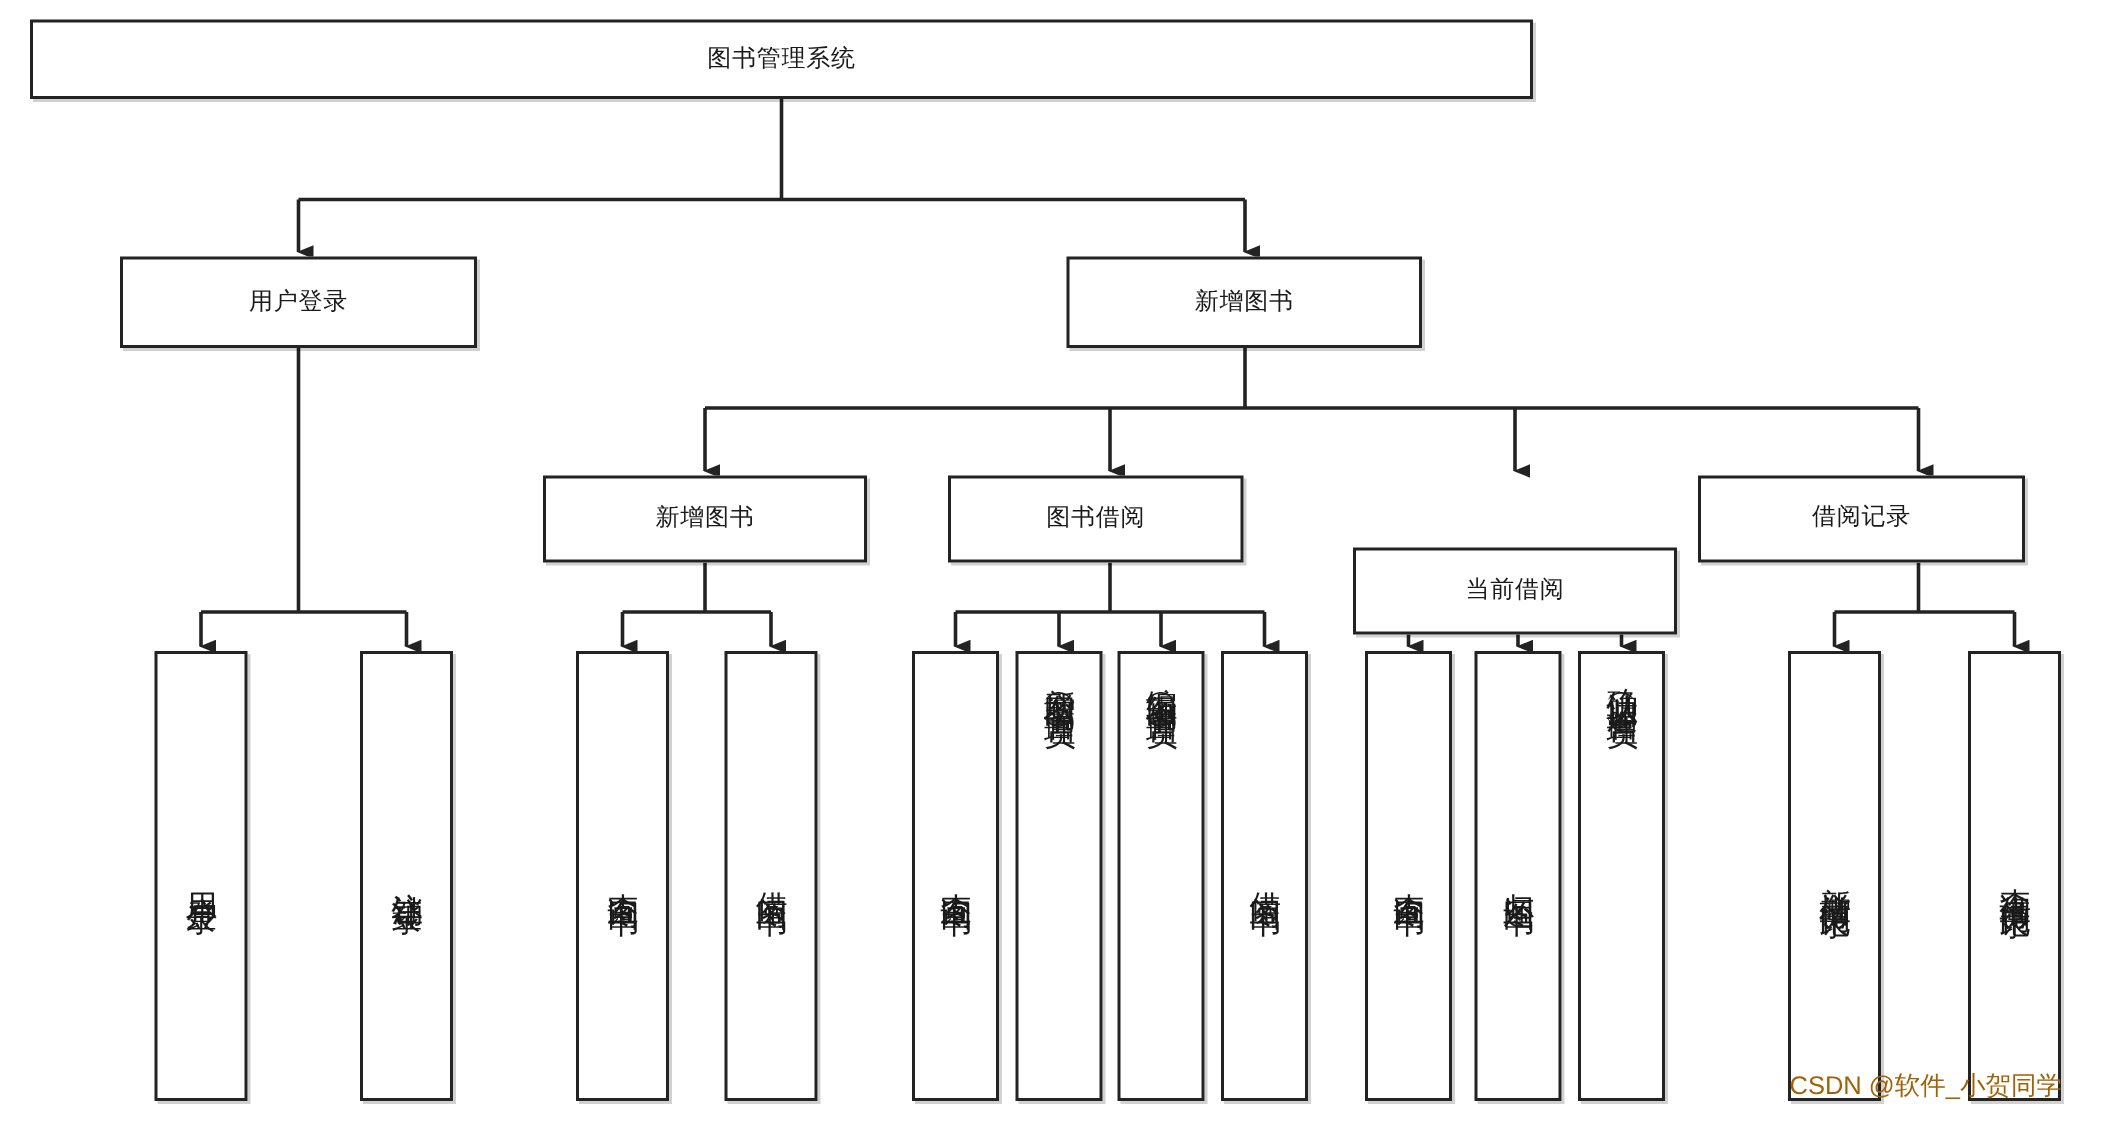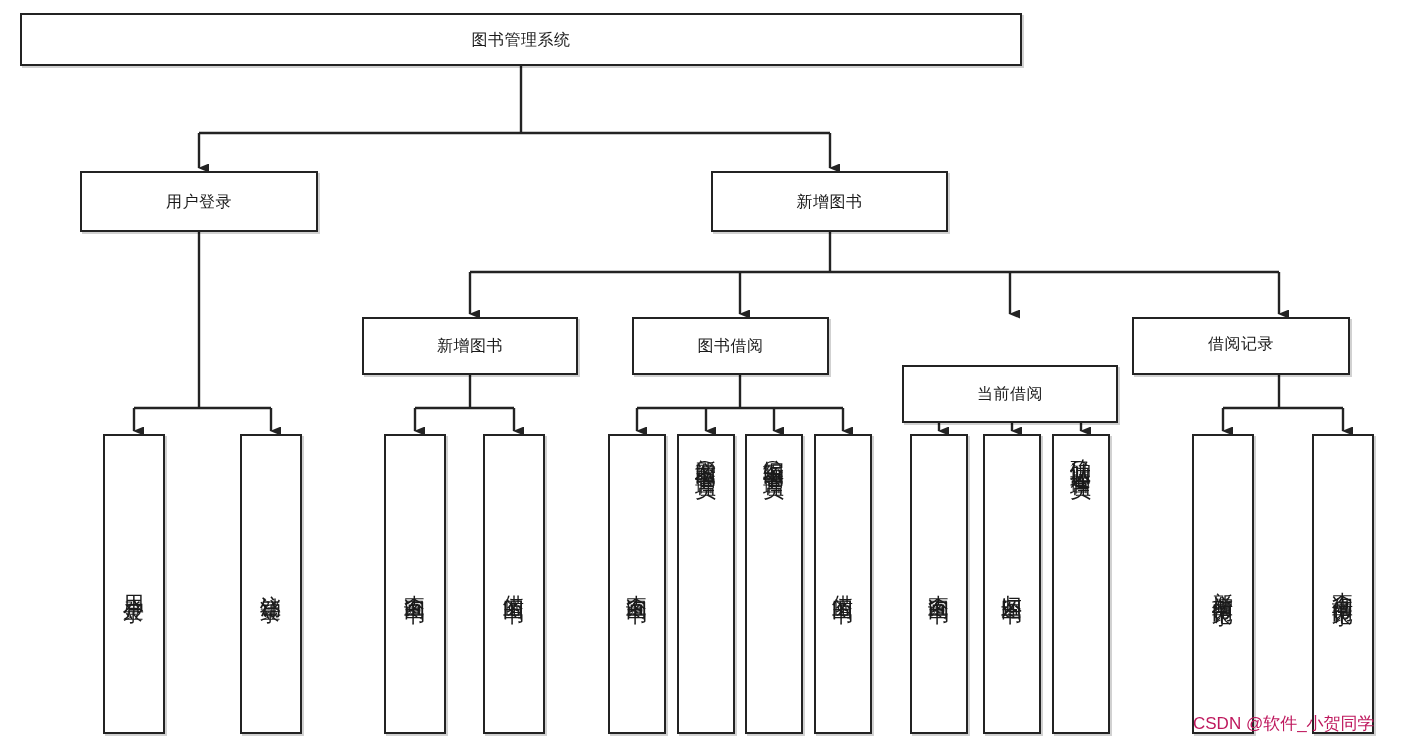--- a/index.html
+++ b/index.html
@@ -62,21 +62,21 @@
   }
   .node-box.vertical.centered {
     align-items: center;
     padding-top: 0;
   }
   .watermark {
     position: absolute;
     left: 1193px;
     top: 712px;
     font-size: 17px;
-    color: #be185d;
+    color: #a16207;
     white-space: nowrap;
     pointer-events: none;
     font-family: "Liberation Sans", "DejaVu Sans", sans-serif;
   }
 </style>
 </head>
 <body>
 
 <div id="diagram-root">
 

